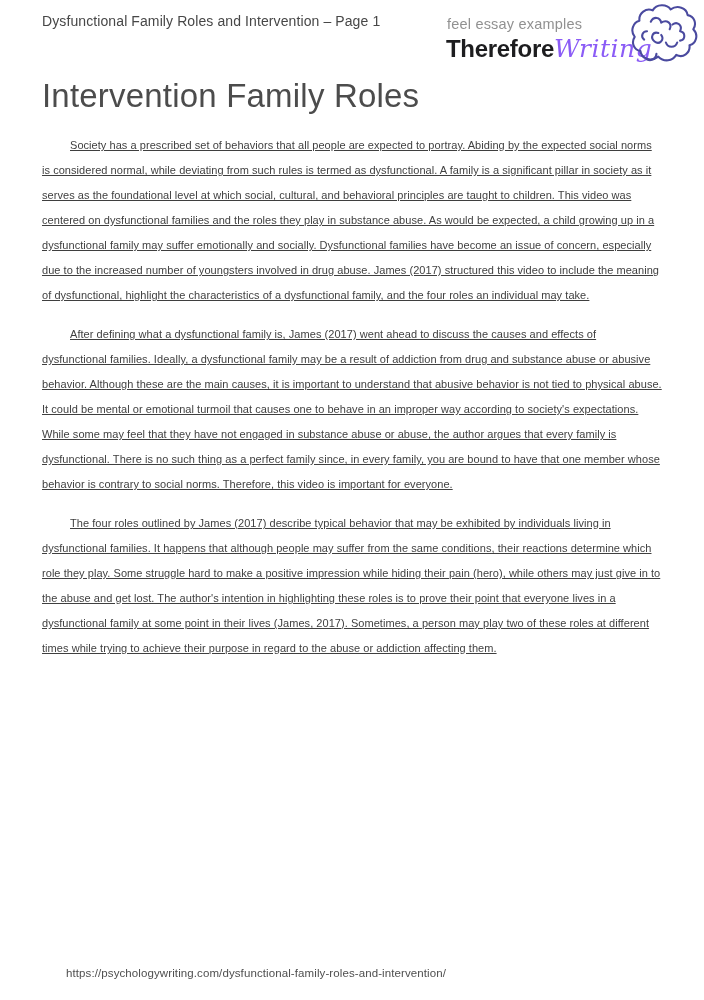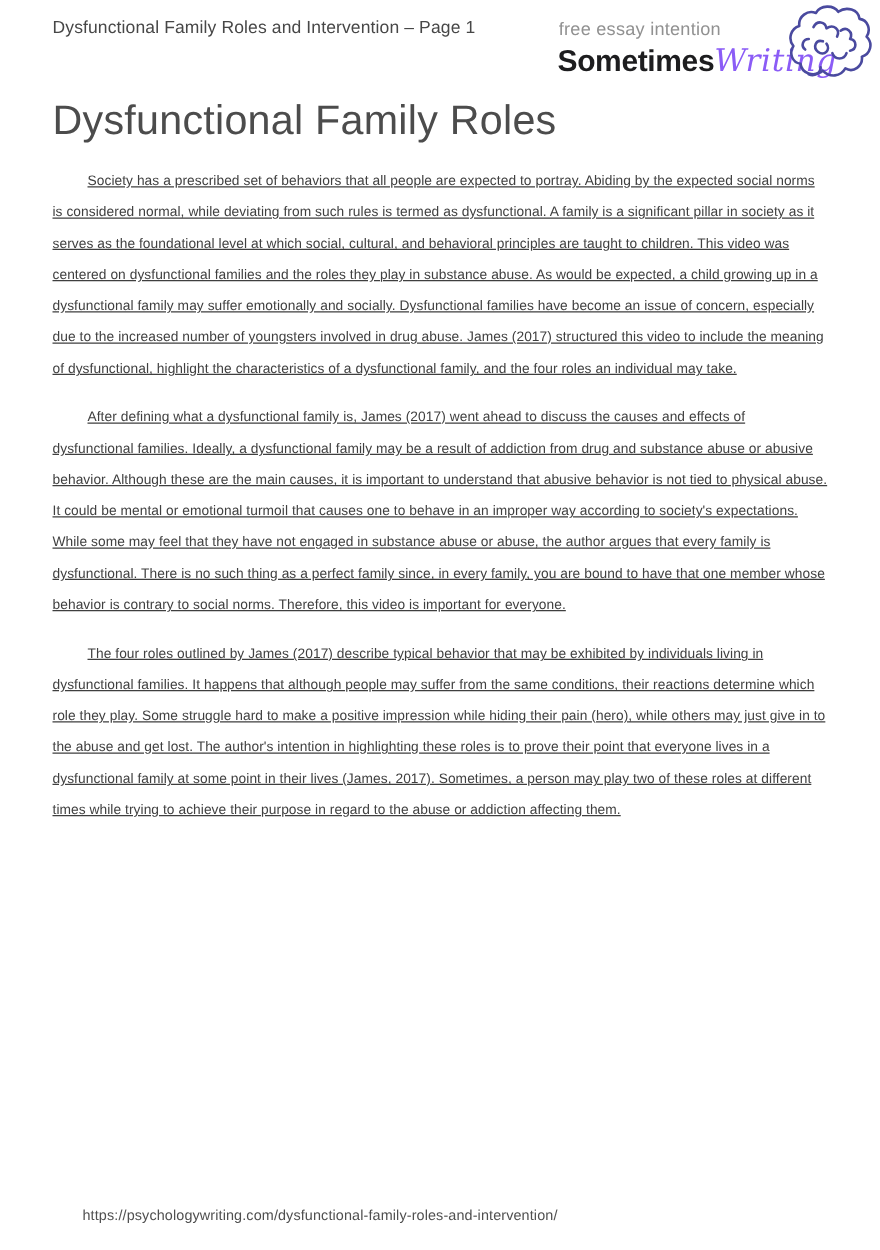--- a/index.html
+++ b/index.html
@@ -109,38 +109,38 @@
 </style>
 </head>
 <body>
 
 <div class="page">
 
   <div class="doc-header">
     <div class="doc-title">Dysfunctional Family Roles and Intervention – Page 1</div>
 
     <div class="logo">
-      <div class="logo-tagline">free essay intention</div>
+      <div class="logo-tagline">feel essay examples</div>
       <div class="logo-brand">
-        <span class="brand-psychology">Sometimes</span><span class="brand-writing">Writing</span>
+        <span class="brand-psychology">Therefore</span><span class="brand-writing">Writing</span>
       </div>
       <svg class="brain-icon" viewBox="0 0 72 62" fill="none" stroke="#4a4a9f" stroke-width="2.2" stroke-linecap="round" stroke-linejoin="round">
         <path d="M30 55 C22 61 12 57 11 49 C4 48 1 40 5 34 C0 28 3 19 10 17 C9 9 17 3 24 6 C28 -1 39 -1 43 5 C50 0 60 3 61 11 C68 12 71 20 67 26 C73 32 70 41 63 43 C64 51 56 57 49 53 C45 60 36 61 30 55 Z"></path>
         <path d="M22 18 c3 -6 10 -5 11 1 c6 -4 12 1 9 7"></path>
         <path d="M30 30 c-6 -2 -9 5 -4 9 c5 4 11 -2 7 -7"></path>
         <path d="M45 21 c5 -4 11 1 8 7 c6 1 6 9 0 10"></path>
         <path d="M18 28 c-5 0 -7 6 -3 9"></path>
         <path d="M38 40 c2 6 10 6 12 0"></path>
         <path d="M28 52 c0 5 -5 8 -10 6"></path>
       </svg>
     </div>
   </div>
 
   <div class="content">
-    <h1 class="article-title">Dysfunctional Family Roles</h1>
+    <h1 class="article-title">Intervention Family Roles</h1>
 
     <div class="article-body">
       <p>Society has a prescribed set of behaviors that all people are expected to portray. Abiding by the expected social norms is considered normal, while deviating from such rules is termed as dysfunctional. A family is a significant pillar in society as it serves as the foundational level at which social, cultural, and behavioral principles are taught to children. This video was centered on dysfunctional families and the roles they play in substance abuse. As would be expected, a child growing up in a dysfunctional family may suffer emotionally and socially. Dysfunctional families have become an issue of concern, especially due to the increased number of youngsters involved in drug abuse. James (2017) structured this video to include the meaning of dysfunctional, highlight the characteristics of a dysfunctional family, and the four roles an individual may take.</p>
       <p>After defining what a dysfunctional family is, James (2017) went ahead to discuss the causes and effects of dysfunctional families. Ideally, a dysfunctional family may be a result of addiction from drug and substance abuse or abusive behavior. Although these are the main causes, it is important to understand that abusive behavior is not tied to physical abuse. It could be mental or emotional turmoil that causes one to behave in an improper way according to society's expectations. While some may feel that they have not engaged in substance abuse or abuse, the author argues that every family is dysfunctional. There is no such thing as a perfect family since, in every family, you are bound to have that one member whose behavior is contrary to social norms. Therefore, this video is important for everyone.</p>
       <p>The four roles outlined by James (2017) describe typical behavior that may be exhibited by individuals living in dysfunctional families. It happens that although people may suffer from the same conditions, their reactions determine which role they play. Some struggle hard to make a positive impression while hiding their pain (hero), while others may just give in to the abuse and get lost. The author's intention in highlighting these roles is to prove their point that everyone lives in a dysfunctional family at some point in their lives (James, 2017). Sometimes, a person may play two of these roles at different times while trying to achieve their purpose in regard to the abuse or addiction affecting them.</p>
     </div>
   </div>
 
   <div class="doc-footer">https://psychologywriting.com/dysfunctional-family-roles-and-intervention/</div>
 

